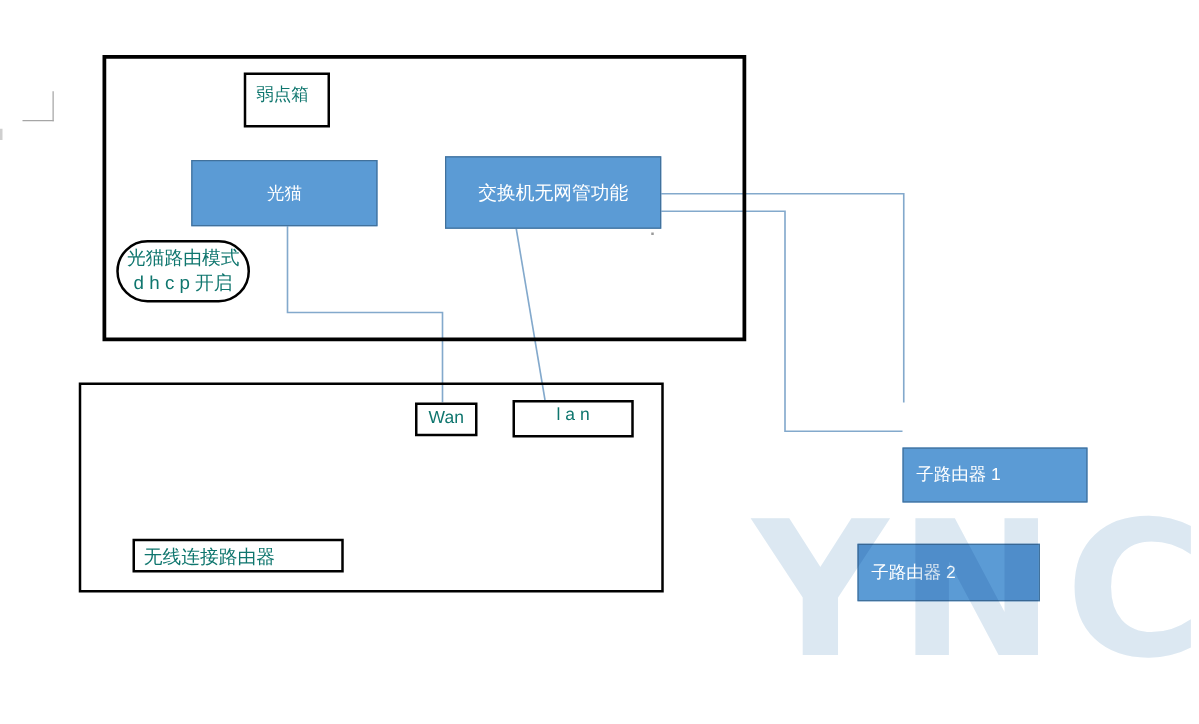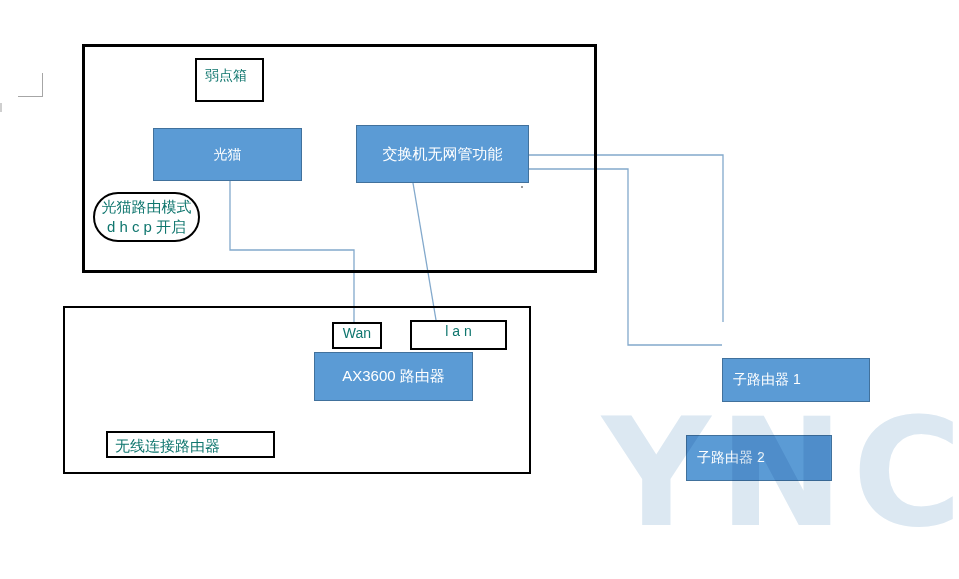--- a/index.html
+++ b/index.html
@@ -82,23 +82,20 @@
 
 
   <div class="wlabel center-both" style="left:332px;top:322px;width:50px;height:27px;">
     <span>Wan</span>
   </div>
 
   <div class="wlabel center-both" style="left:410px;top:320px;width:97px;height:30px;">
     <span>l a n</span>
   </div>
 
-  <div class="bnode" style="left:314px;top:352px;width:159px;height:49px;font-size:15px;">
-    <span>AX3600 路由器</span>
-  </div>
 
   <div class="wlabel" style="left:106px;top:431px;width:169px;height:27px;padding:3px 0 0 7px;font-size:15px;">
     <span>无线连接路由器</span>
   </div>
 
 
   <div class="bnode left-align" style="left:722px;top:322px;width:148px;height:44px;">
     <span>子路由器 1</span>
   </div>
 

